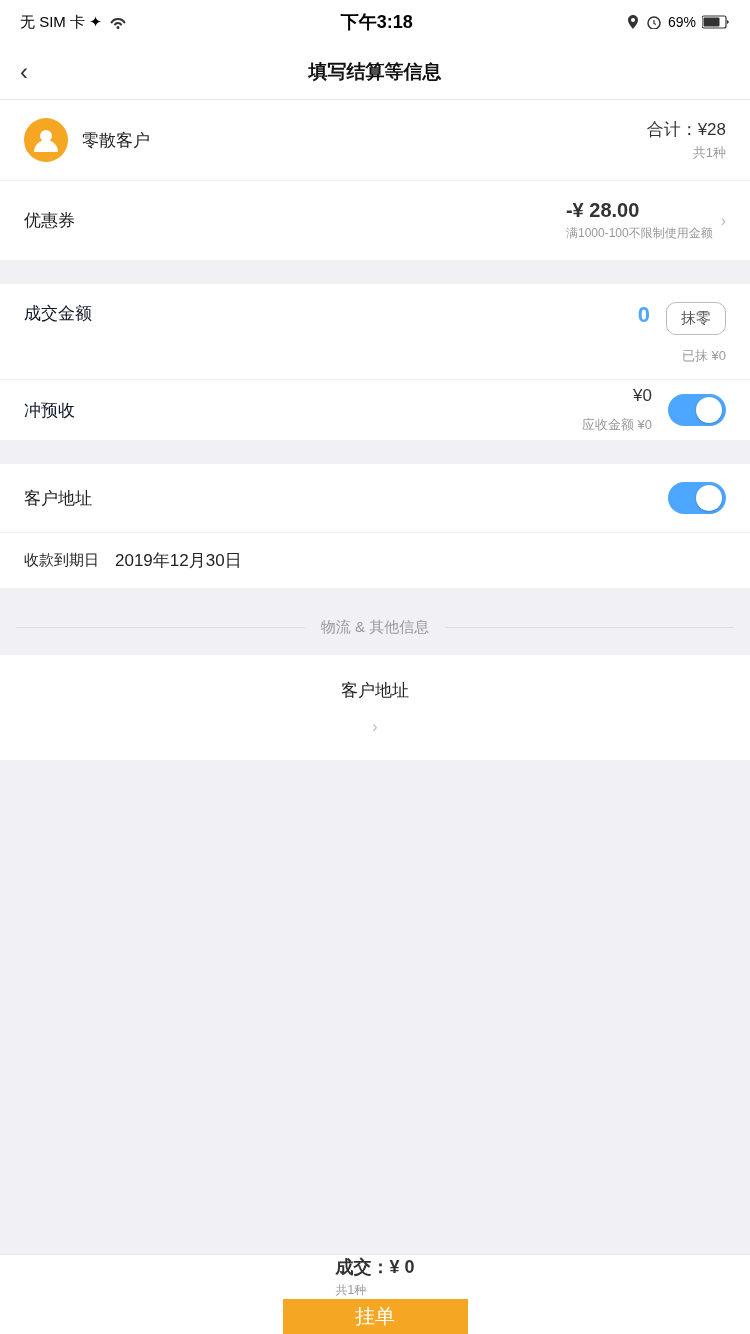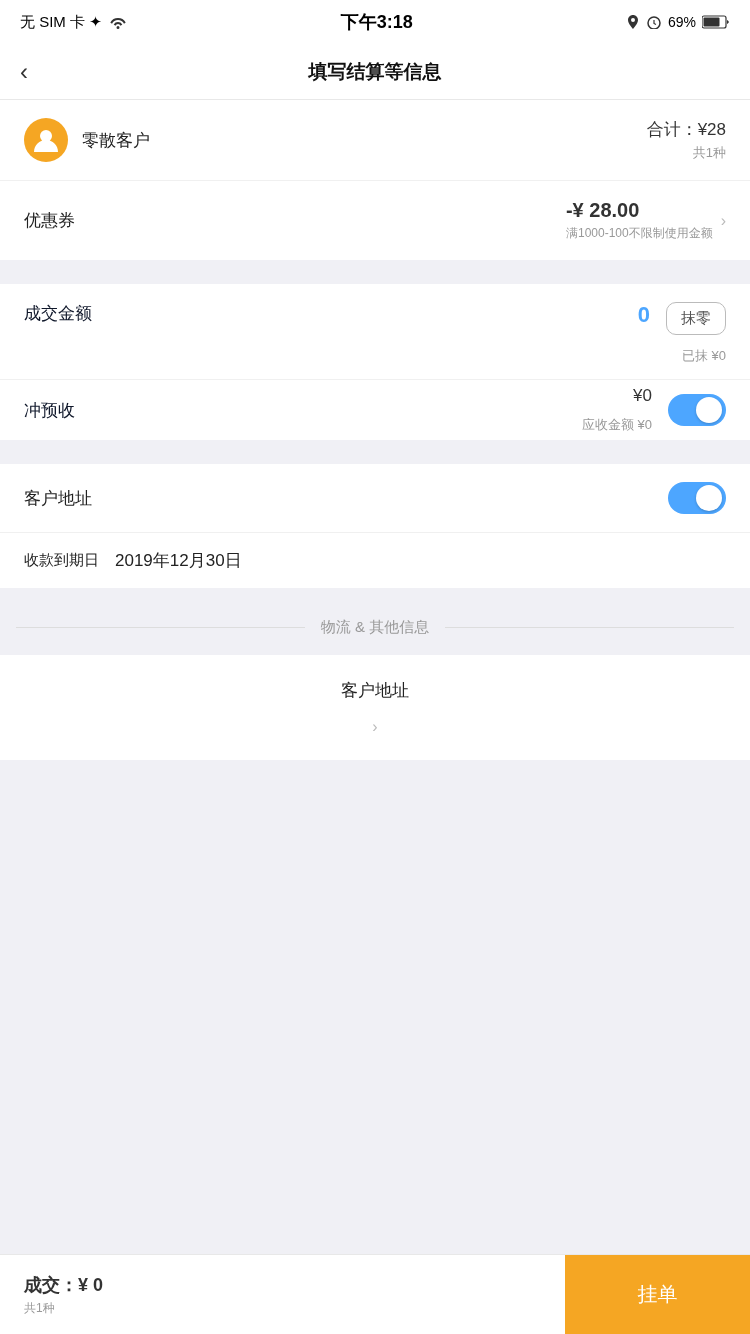--- a/index.html
+++ b/index.html
@@ -220,20 +220,21 @@
     .bottom-spacer { height: 120px; }
     .bottom-bar {
       position: fixed;
       bottom: 0;
       width: 750px;
       height: 80px;
       background: #fff;
       display: flex;
       align-items: center;
       border-top: 1px solid #e8e8e8;
+      flex-direction: column;
     }
     .bottom-summary {
       flex: 1;
       padding: 0 24px;
     }
     .bottom-deal { font-size: 15px; color: #333; }
     .bottom-deal span { font-size: 18px; font-weight: 600; }
     .bottom-count { font-size: 12px; color: #999; margin-top: 3px; }
     .btn-hangsingle {
       width: 185px;

